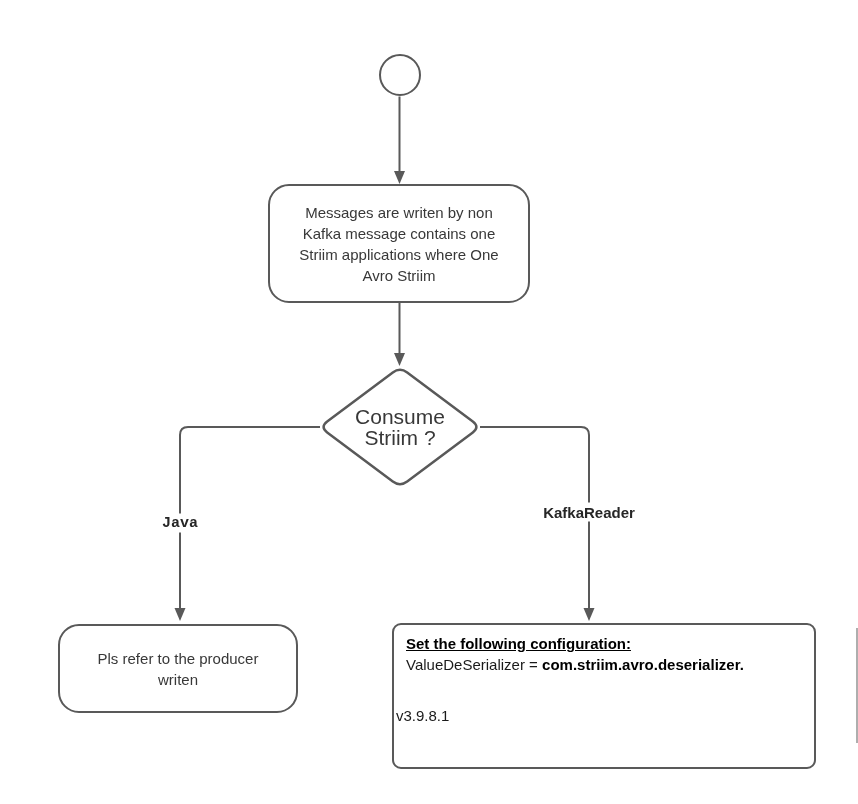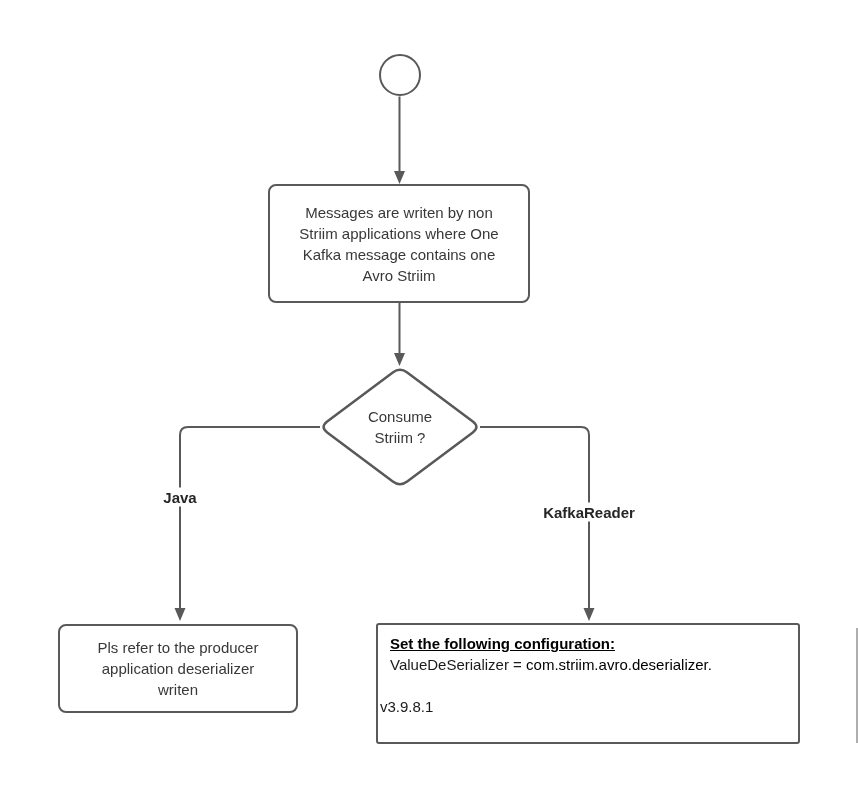--- a/index.html
+++ b/index.html
@@ -43,71 +43,71 @@
     color: #383838;
     font-size: 15px;
     line-height: 21px;
   }
   .start {
     left: 379px; top: 54px;
     width: 42px; height: 42px;
     border-radius: 50%;
   }
   .rect {
-    border-radius: 8px;
+    border-radius: 21px;
     display: flex;
     flex-direction: column;
     justify-content: center;
     align-items: center;
     text-align: center;
   }
   .message-box { left: 268px; top: 184px; width: 262px; height: 119px; }
   .producer-box { left: 58px;  top: 624px; width: 240px; height: 89px; }
   .config-box {
-    left: 376px; top: 623px;
-    width: 424px; height: 121px;
-    border-radius: 3px;
+    left: 392px; top: 623px;
+    width: 424px; height: 146px;
+    border-radius: 9px;
   }
   .config-content {
     padding: 8px 8px 0 12px;
     text-align: left;
     color: #1a1a1a;
   }
   .config-heading {
     font-weight: bold;
     color: #000000;
     text-decoration: underline;
   }
-  .config-bold { font-weight: normal; color: #000000; }
+  .config-bold { font-weight: bold; color: #000000; }
   .config-version {
     margin-left: -10px;
-    margin-top: 21px;
+    margin-top: 30px;
     color: #1a1a1a;
   }
   .decision-label {
     position: absolute;
     left: 320px; top: 406px;
     width: 160px;
     text-align: center;
     color: #383838;
-    font-size: 15px;
+    font-size: 21px;
     line-height: 21px;
   }
   .edge-label {
     position: absolute;
     transform: translate(-50%, -50%);
     background: #ffffff;
     padding: 0 3px;
     font-size: 15px;
     font-weight: bold;
     color: #262626;
     line-height: 19px;
     white-space: nowrap;
   }
-  .edge-label.java  { left: 180px; top: 497px; }
+  .edge-label.java  { left: 180px; top: 523px; font-family: Liberation Mono, monospace; }
   .edge-label.kafka { left: 589px; top: 512px; }
   .clipped-shape {
     position: absolute;
     left: 856px; top: 628px;
     width: 2px; height: 115px;
     background: #aeaeae;
   }
 </style>
 </head>
 <body>
@@ -129,36 +129,35 @@
     <path class="arrowhead" d="M589,621 L583.5,608 L594.5,608 Z"></path>
 
     <path class="diamond" d="M392.8,372.4 Q400,367 407.2,372.4 L472.8,421.6 Q480,427 472.8,432.4
              L407.2,481.6 Q400,487 392.8,481.6 L327.2,432.4 Q320,427 327.2,421.6 Z"></path>
   </svg>
 
   <div class="node start"></div>
 
   <div class="node rect message-box">
     <div>Messages are writen by non</div>
+    <div>Kafka message contains one</div>
     <div>Striim applications where One</div>
-    <div>Kafka message contains one</div>
     <div>Avro Striim</div>
   </div>
 
   <div class="decision-label">
     <div>Consume</div>
     <div>Striim ?</div>
   </div>
 
   <div class="edge-label java">Java</div>
   <div class="edge-label kafka">KafkaReader</div>
 
   <div class="node rect producer-box">
     <div>Pls refer to the producer</div>
-    <div>application deserializer</div>
     <div>writen</div>
   </div>
 
   <div class="node config-box">
     <div class="config-content">
       <div class="config-heading">Set the following configuration:</div>
       <div>
         <span>ValueDeSerializer = </span><span class="config-bold">com.striim.avro.deserializer.</span>
       </div>
       <div class="config-version">v3.9.8.1</div>

